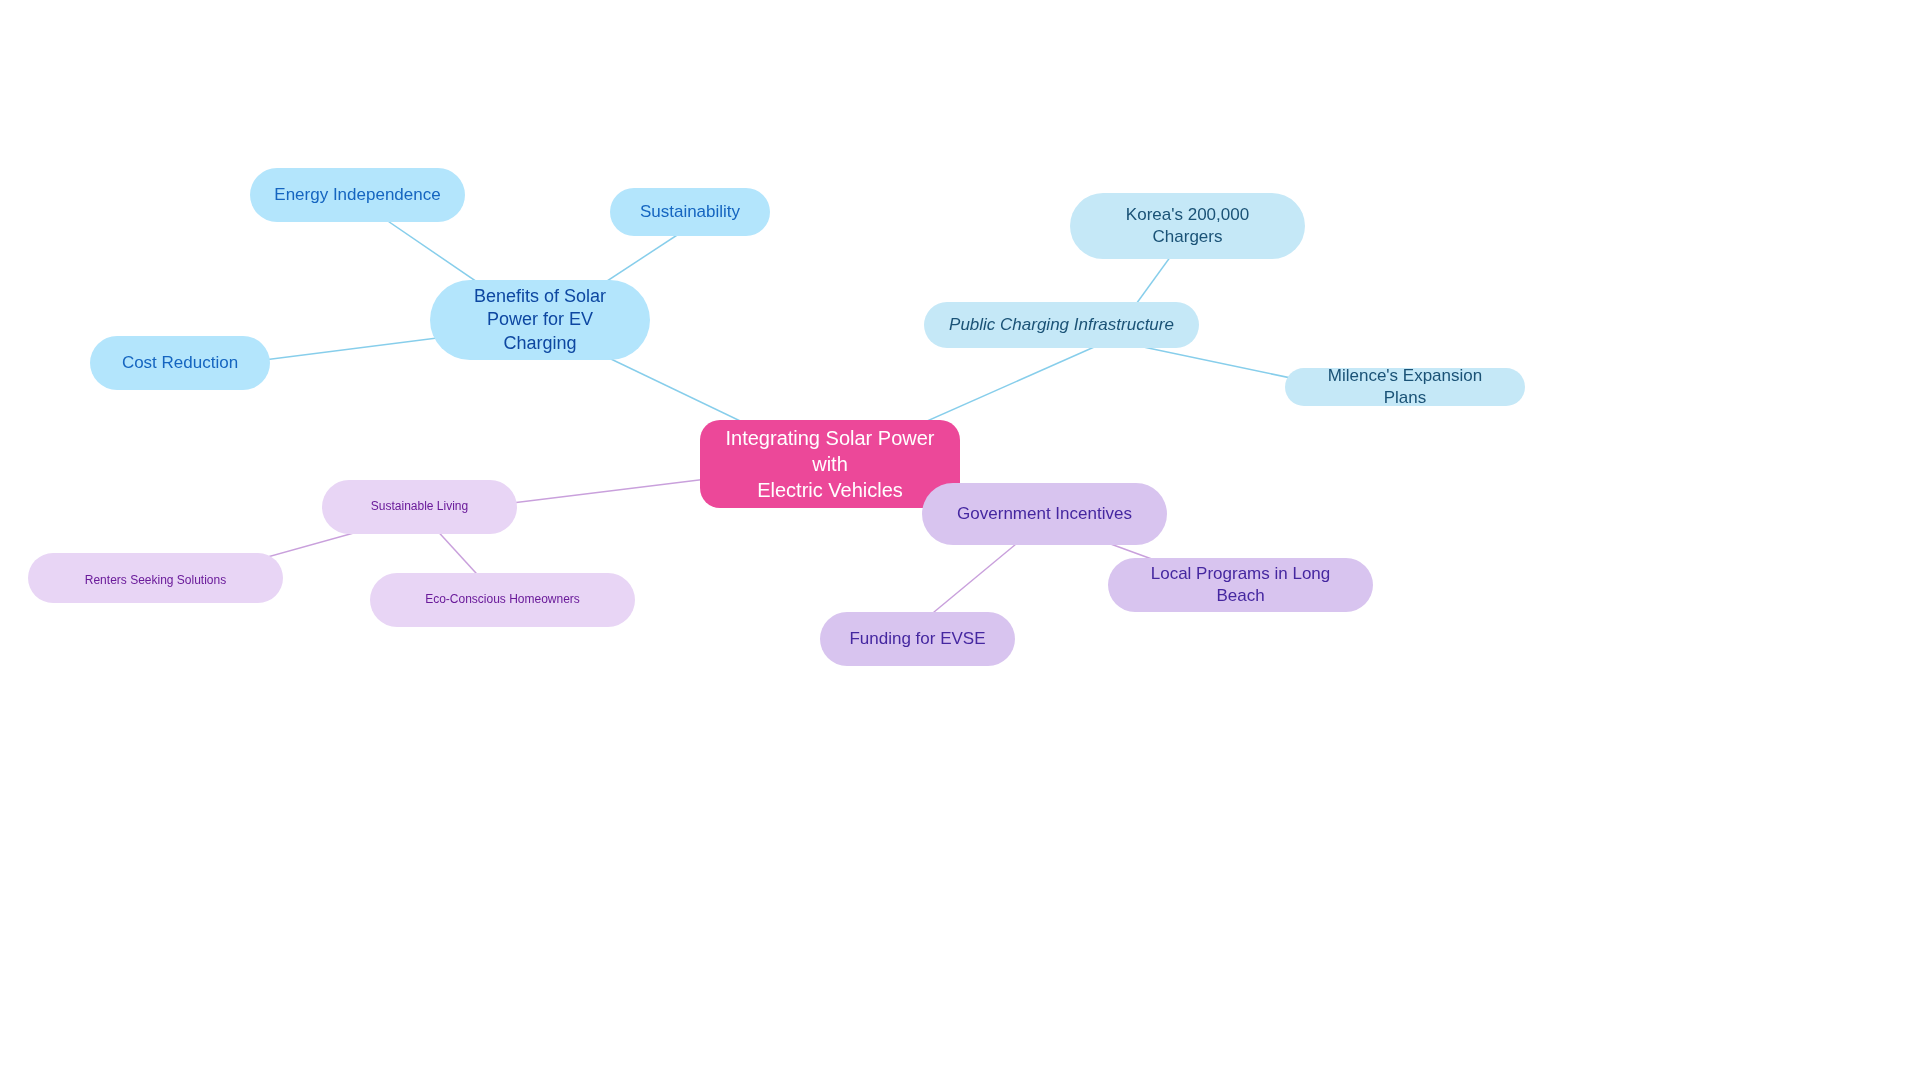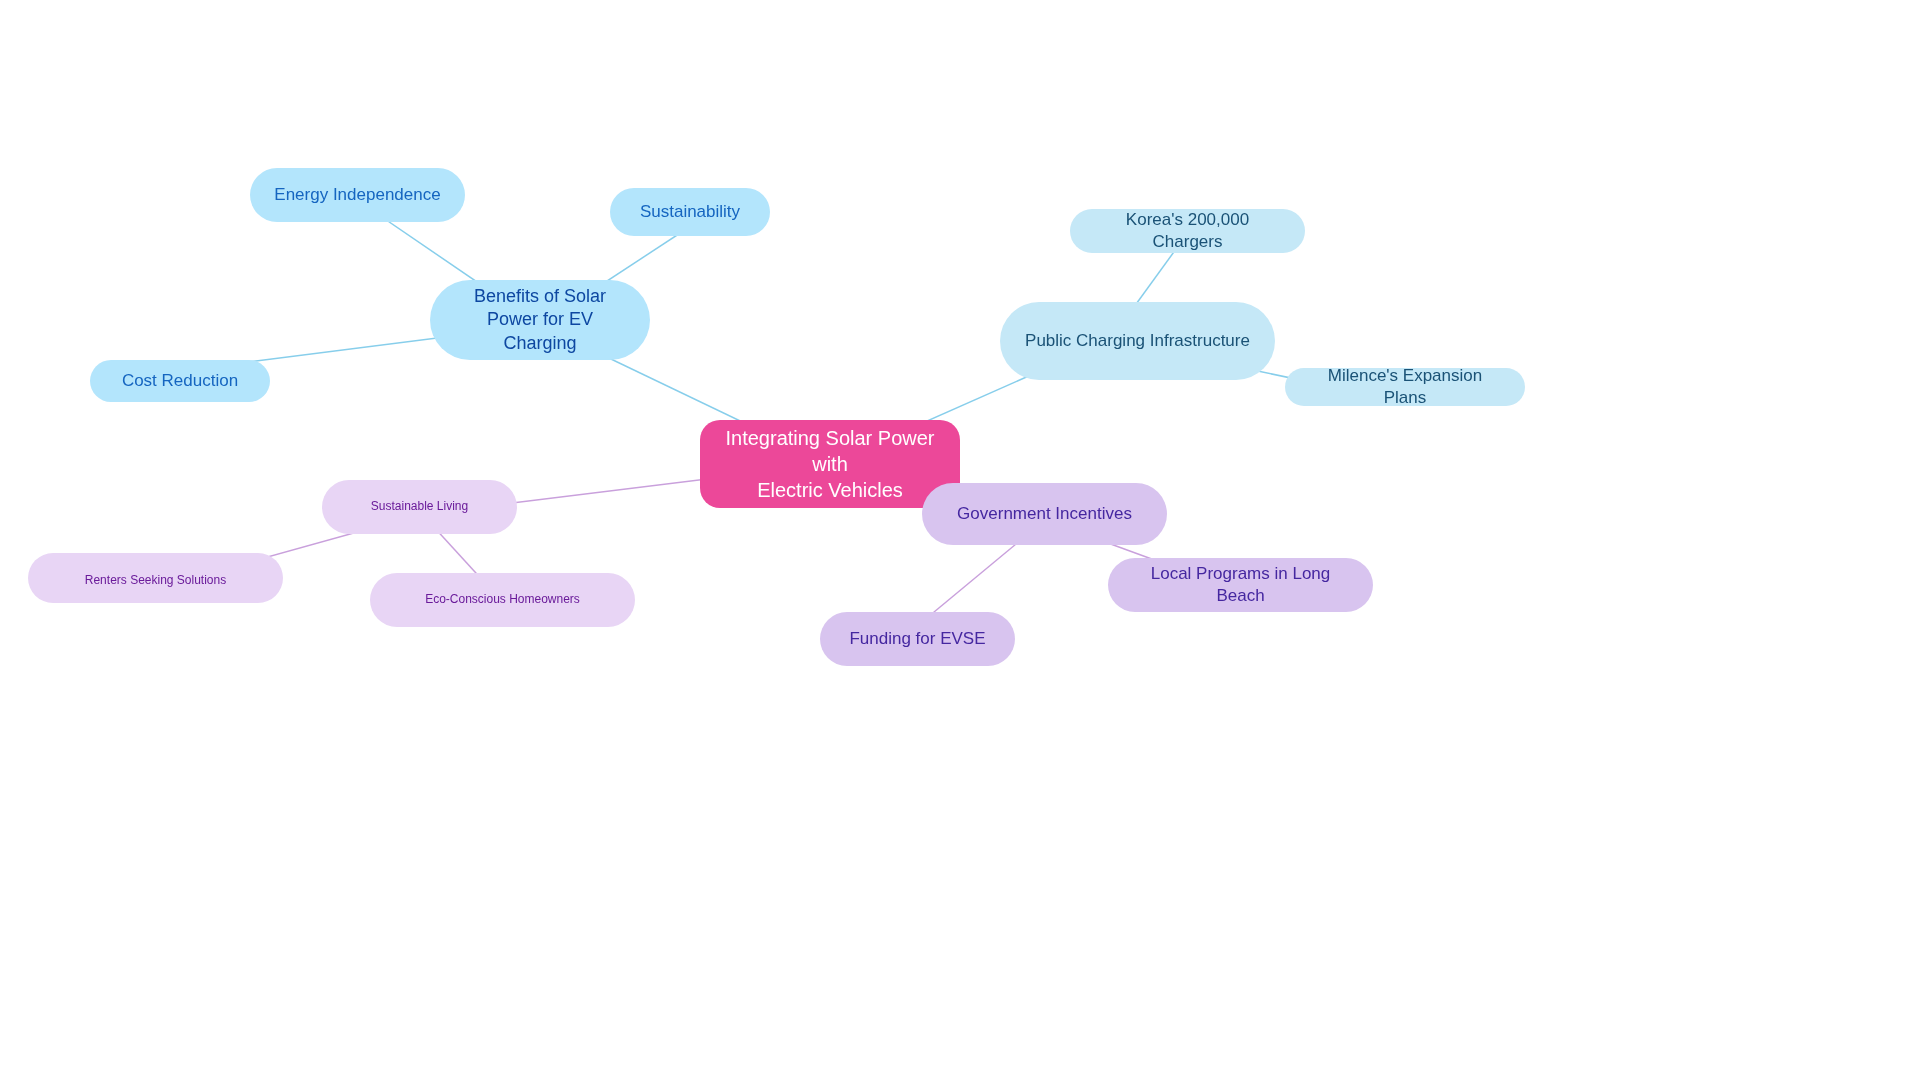--- a/index.html
+++ b/index.html
@@ -110,29 +110,29 @@
 </div>
 
 <div class="node node-blue" style="left:250px; top:168px; width:215px; height:54px;">
   <span>Energy Independence</span>
 </div>
 
 <div class="node node-blue" style="left:610px; top:188px; width:160px; height:48px;">
   <span>Sustainability</span>
 </div>
 
-<div class="node node-blue" style="left:90px; top:336px; width:180px; height:42px;margin-top:24px;">
+<div class="node node-blue" style="left:90px; top:336px; width:180px; height:54px;">
   <span>Cost Reduction</span>
 </div>
 
-<div class="node node-lightblue" style="left:1000px; top:302px; width:275px; height:78px;">
+<div class="node node-lightblue" style="left:924px; top:302px; width:275px; height:46px;font-style:italic;">
   <span>Public Charging Infrastructure</span>
 </div>
 
-<div class="node node-lightblue" style="left:1070px; top:193px; width:235px; height:44px;margin-top:16px;">
+<div class="node node-lightblue" style="left:1070px; top:193px; width:235px; height:66px;">
   <span>Korea's 200,000 Chargers</span>
 </div>
 
 <div class="node node-lightblue" style="left:1285px; top:368px; width:240px; height:38px;">
   <span>Milence's Expansion Plans</span>
 </div>
 
 <div class="node node-lavender" style="left:922px; top:483px; width:245px; height:62px;text-align:center;">
   <span>Government Incentives</span>
 </div>

